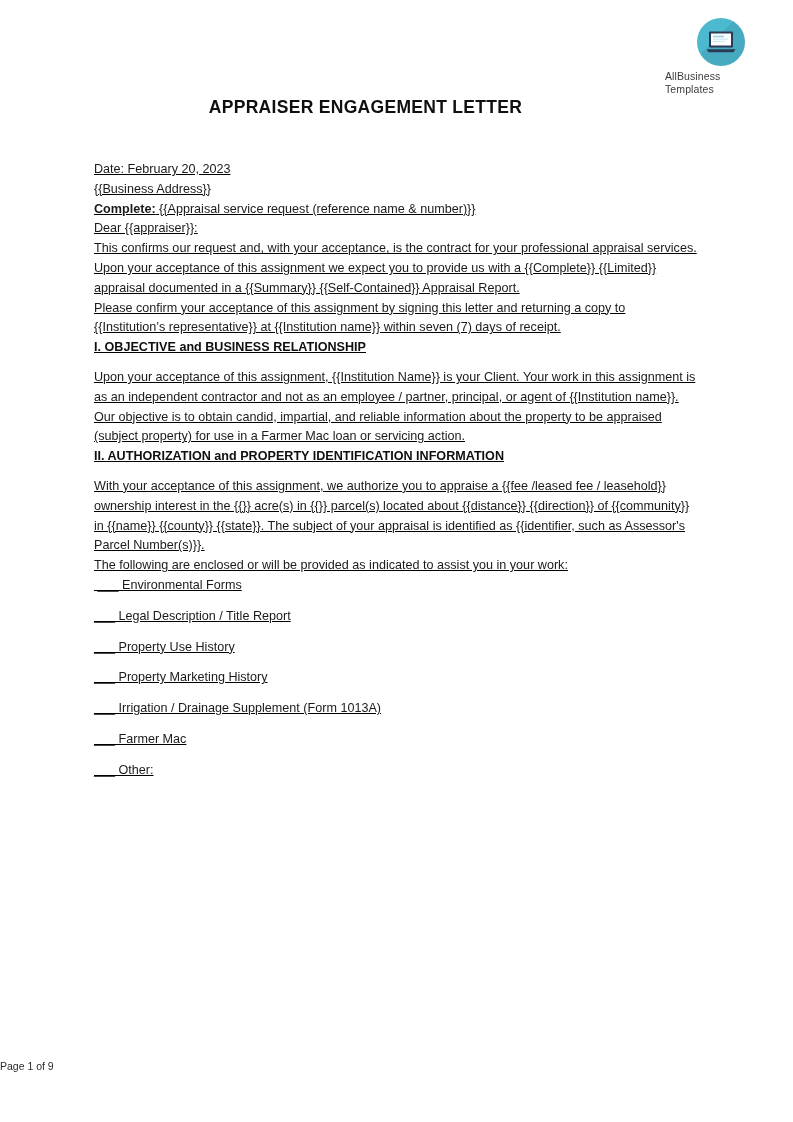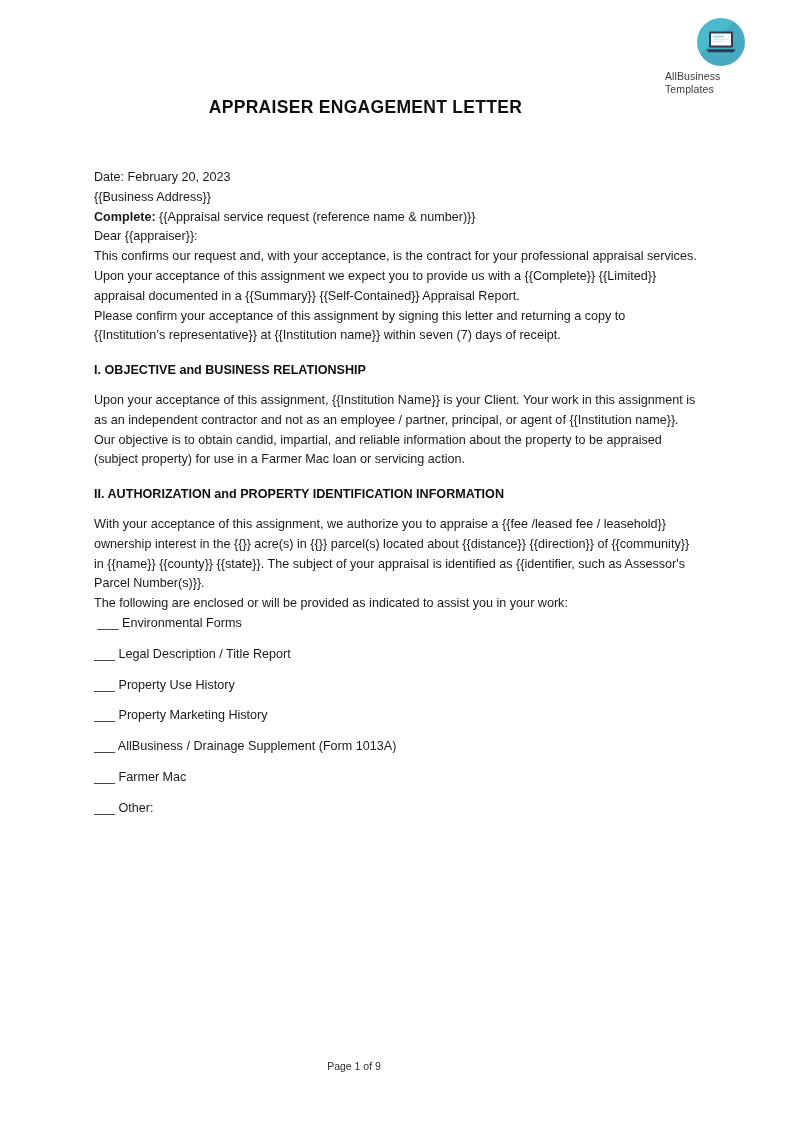--- a/index.html
+++ b/index.html
@@ -74,57 +74,57 @@
     text-align: center;
     font-size: 17.5px;
     font-weight: bold;
     letter-spacing: 0.3px;
     color: #0f0f0f;
   }
 
   
   .body-area {
     position: absolute;
-    top: 168px;
+    top: 160px;
     left: 94px;
     width: 604px;
+    text-decoration: underline;
   }
   p.para {
     margin: 0 0 0 0;
     font-size: 12.6px;
     line-height: 19.8px;
     color: #1a1a1a;
     text-align: left;
   }
   .sp-14 { margin-bottom: 14px; }
   .sp-10 { margin-bottom: 10px; }
   .sp-44 { margin-bottom: 44px; }
   .bold { font-weight: bold; }
   h2.section-head {
-    margin: 15px 0 10px 0;
+    margin: 0 0 10px 0;
     font-size: 12.6px;
     line-height: 19.8px;
     font-weight: bold;
     color: #0f0f0f;
   }
   .enclosure {
     font-size: 12.6px;
     line-height: 19.8px;
     color: #1a1a1a;
     margin: 0 0 11px 0;
     white-space: pre;
   }
 
   
   .footer {
     position: absolute;
     top: 1060px;
     left: 0;
     width: 708px;
-    text-align: center;
     font-size: 10.5px;
     color: #2b2b2b;
   }
 </style>
 </head>
 <body>
 
 <div class="page">
 
   <div class="logo-block">
@@ -165,21 +165,21 @@
 
     <h2 class="section-head">II. AUTHORIZATION and PROPERTY IDENTIFICATION INFORMATION</h2>
     <p class="para sp-10">With your acceptance of this assignment, we authorize you to appraise a {{fee /leased fee / leasehold}} ownership interest in the {{}} acre(s) in {{}} parcel(s) located about {{distance}} {{direction}} of {{community}} in {{name}} {{county}} {{state}}. The subject of your appraisal is identified as {{identifier, such as Assessor's Parcel Number(s)}}.</p>
     <p class="para sp-14">The following are enclosed or will be provided as indicated to assist you in your work:</p>
 
     <div>
       <div class="enclosure"> ___ Environmental Forms</div>
       <div class="enclosure">___ Legal Description / Title Report</div>
       <div class="enclosure">___ Property Use History</div>
       <div class="enclosure">___ Property Marketing History</div>
-      <div class="enclosure">___ AllBusiness / Drainage Supplement (Form 1013A)</div>
+      <div class="enclosure">___ Irrigation / Drainage Supplement (Form 1013A)</div>
       <div class="enclosure">___ Farmer Mac</div>
       <div class="enclosure">___ Other:</div>
     </div>
 
   </div>
 
   <div class="footer">Page 1 of 9</div>
 
 </div>
 

